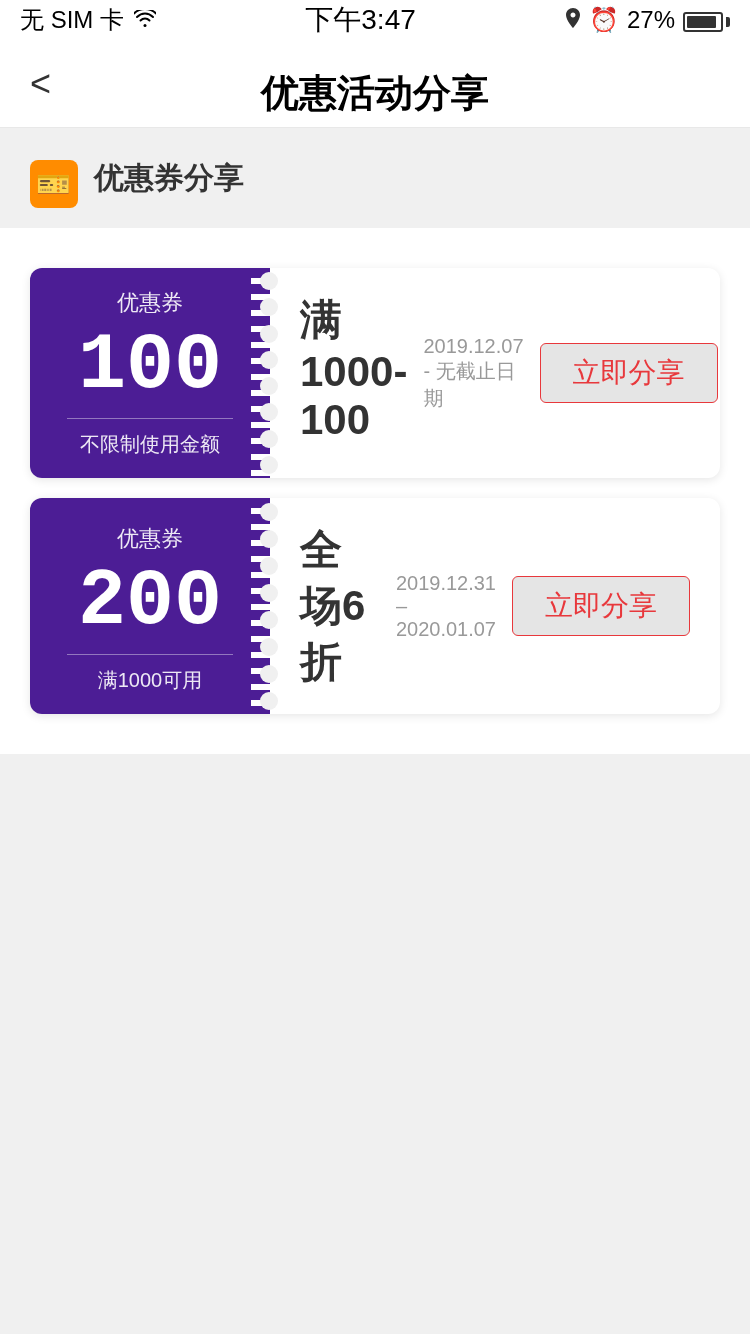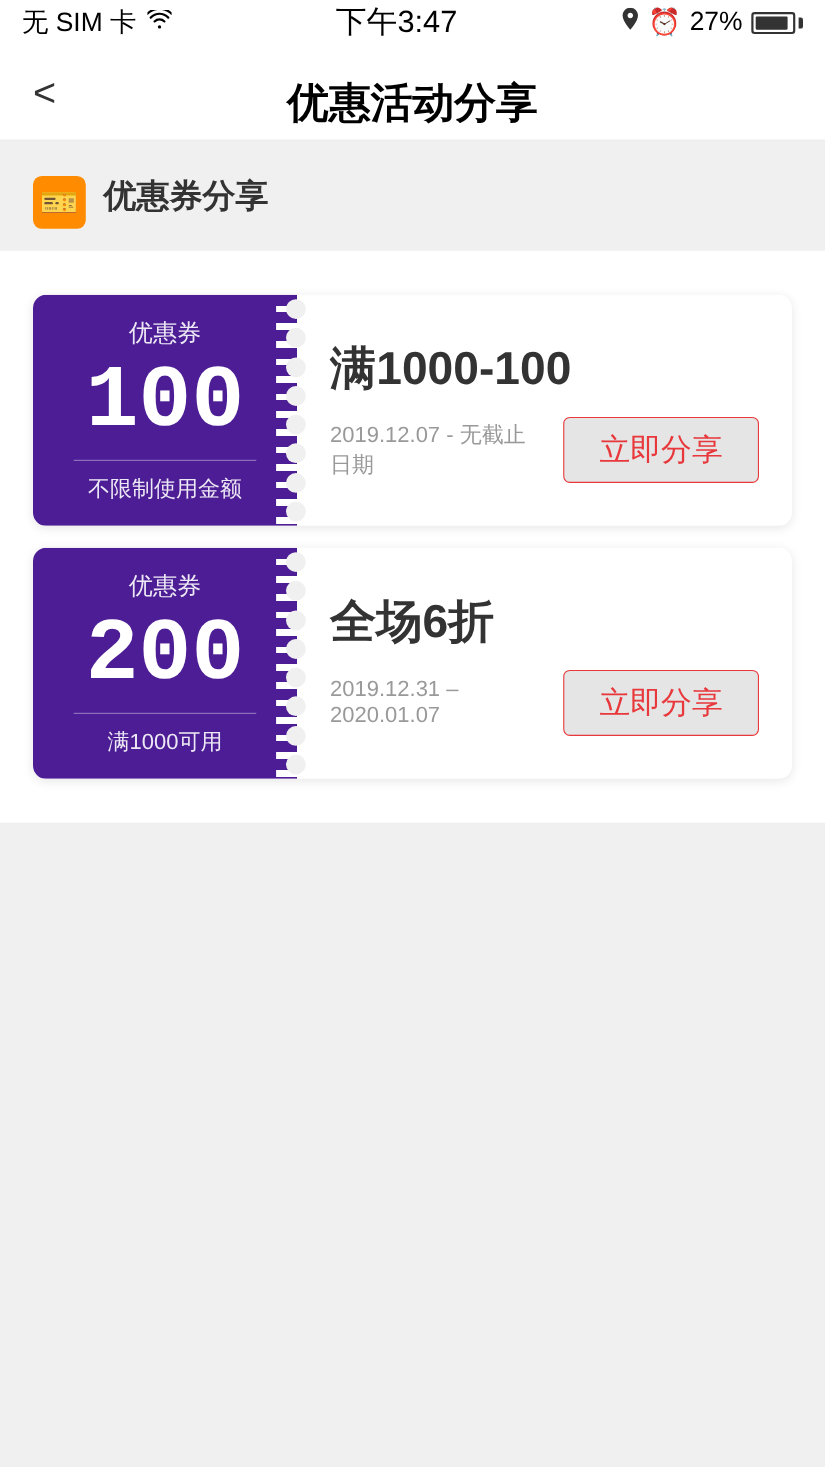--- a/index.html
+++ b/index.html
@@ -213,21 +213,21 @@
       font-size: 20px;
       color: rgba(255,255,255,0.9);
       text-align: center;
     }
 
     
     .coupon-right {
       flex: 1;
       padding: 24px 30px;
       display: flex;
-      flex-direction: column;
+      flex-direction: row;
       justify-content: center;
       gap: 16px;
     }
     .coupon-title {
       font-size: 42px;
       font-weight: 700;
       color: #333;
     }
     .coupon-meta {
       display: flex;

